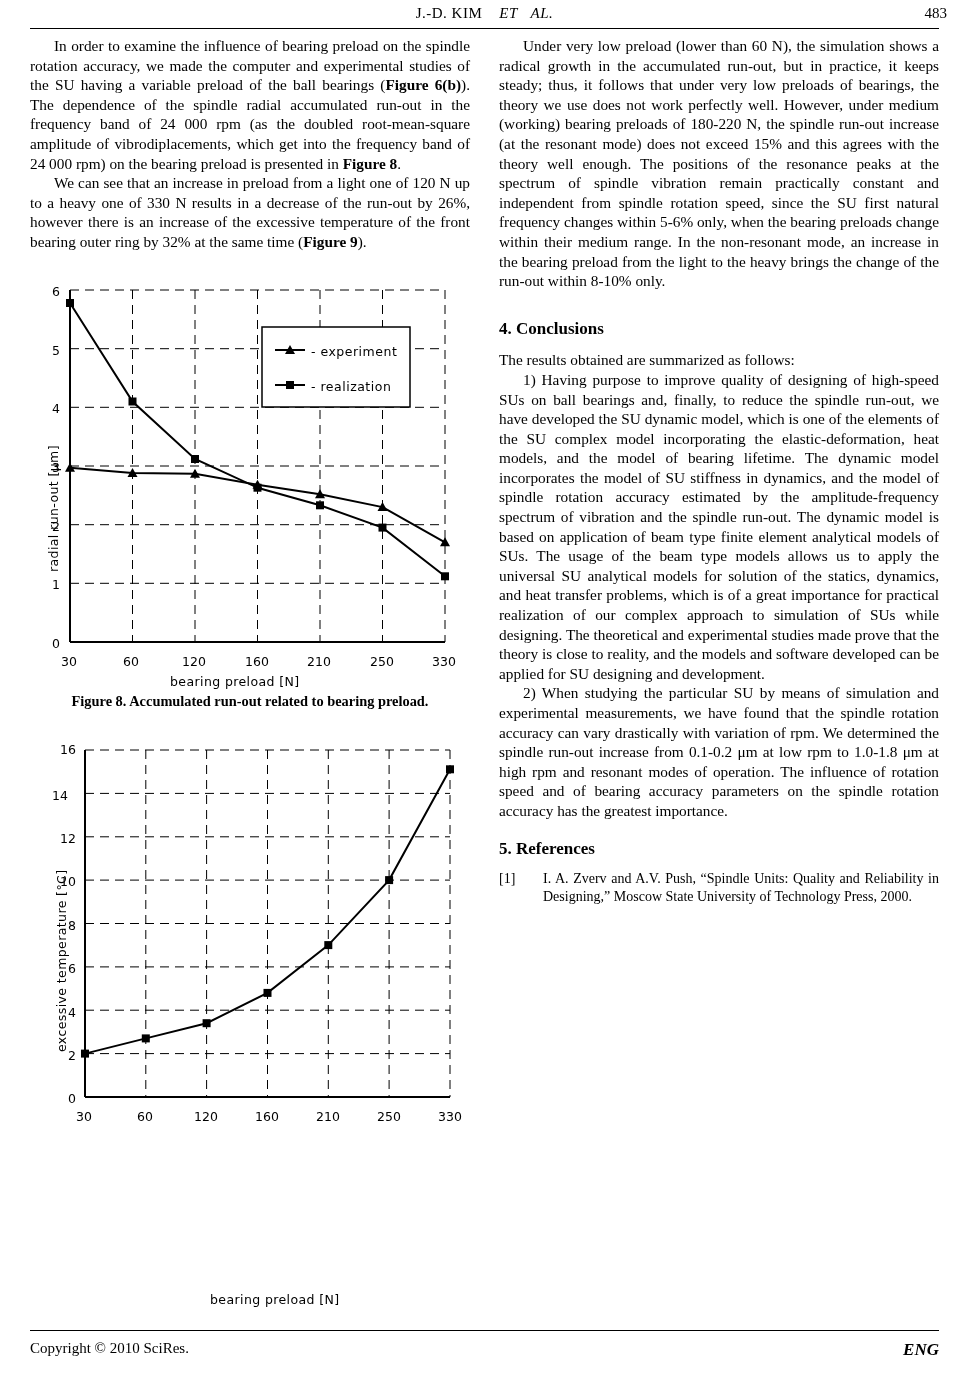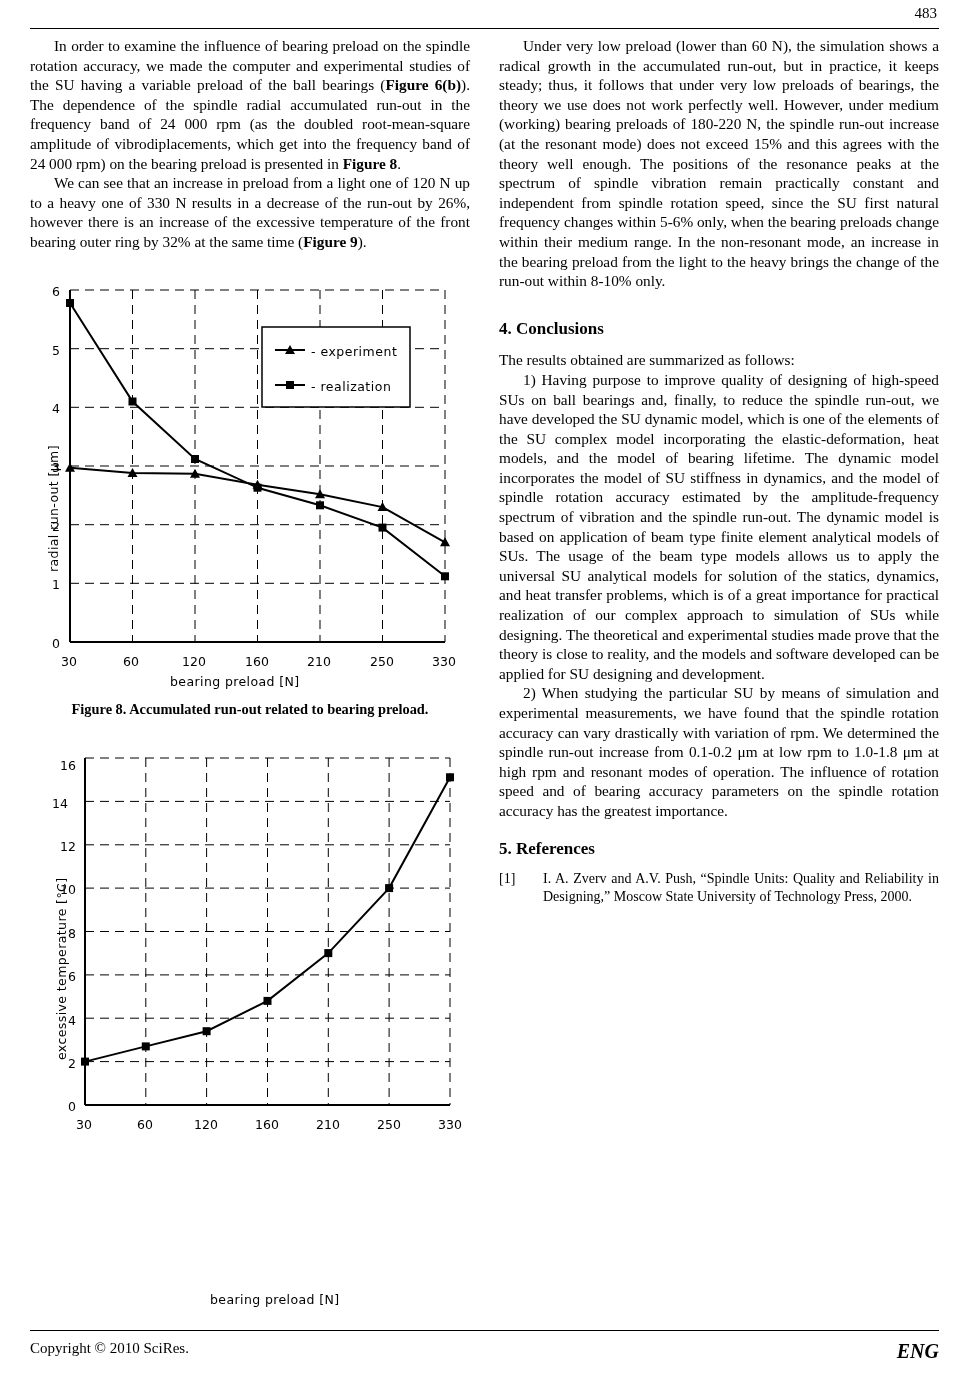--- a/index.html
+++ b/index.html
@@ -17,21 +17,21 @@
   
   .runhead{
     position:absolute;left:0;top:0;width:969px;height:34px;
   }
   .runhead .title{
     position:absolute;left:0;top:5px;width:969px;text-align:center;
     font-size:15px;letter-spacing:.5px;
   }
   .runhead .title .ital{font-style:italic;}
   .runhead .pageno{
-    position:absolute;right:32px;top:5px;font-size:15px;
+    position:absolute;right:22px;top:5px;font-size:15px;
   }
   .runhead .rule{
     position:absolute;left:30px;top:28px;width:909px;height:1px;background:#000;
   }
   
   .col{
     position:absolute;top:36px;width:440px;
     font-size:15.3px;line-height:19.6px;text-align:justify;
   }
   .col.left{left:30px;}
@@ -70,28 +70,33 @@
     position:absolute;font-family:"DejaVu Sans", sans-serif;font-size:12.5px;
     white-space:nowrap;
   }
   .legend-row{position:absolute;white-space:nowrap;}
   
   .footer{
     position:absolute;left:30px;top:1330px;width:909px;
   }
   .footer .rule{position:absolute;left:0;top:0;width:909px;height:1px;background:#000;}
   .footer .copy{position:absolute;left:0;top:10px;font-size:15px;}
-  .footer .eng{position:absolute;right:0;top:10px;font-size:20px;font-weight:bold;font-style:italic;}
+  .footer .eng{position:absolute;right:0;top:10px;font-size:17px;font-weight:bold;font-style:italic;}
 </style>
 </head>
 <body>
 
 <div class="page">
 
   <div class="runhead">
+    <div class="title">
+      <span>J.-D. KIM</span>
+      &nbsp;&nbsp;&nbsp;<span class="ital">ET</span>
+      &nbsp;&nbsp;<span class="ital">AL.</span>
+    </div>
     <div class="pageno">483</div>
     <div class="rule"></div>
   </div>
 
   <div class="col left">
 
     <p><span>In order to examine the influence of bearing preload on the spindle rotation accuracy, we made the computer and experimental studies of the SU having a variable preload of the ball bearings (</span><b>Figure 6(b)</b><span>). The dependence of the spindle radial accumulated run-out in the frequency band of 24 000 rpm (as the doubled root-mean-square amplitude of vibrodiplacements, which get into the frequency band of 24 000 rpm) on the bearing preload is presented in </span><b>Figure 8</b><span>.</span></p>
 
     <p><span>We can see that an increase in preload from a light one of 120 N up to a heavy one of 330 N results in a decrease of the run-out by 26%, however there is an increase of the excessive temperature of the front bearing outer ring by 32% at the same time (</span><b>Figure 9</b><span>).</span></p>
 
@@ -170,21 +175,21 @@
 
       
       <div class="axis-title-y" style="left:14px;top:300px;">radial run-out [μm]</div>
       <div class="axis-title-x" style="left:140px;top:400px;">bearing preload [N]</div>
 
       
       <div class="legend-row" style="left:281px;top:70px;font-family:'DejaVu Sans',sans-serif;font-size:12.5px;letter-spacing:.5px;">- experiment</div>
       <div class="legend-row" style="left:281px;top:105px;font-family:'DejaVu Sans',sans-serif;font-size:12.5px;letter-spacing:.5px;">- realization</div>
     </div>
 
-    <div class="figcap" style="margin-top:8px;">Figure 8. Accumulated run-out related to bearing preload.</div>
+    <div class="figcap" style="margin-top:0;">Figure 8. Accumulated run-out related to bearing preload.</div>
 
     <div class="chartbox" style="height:400px;margin-top:22px;">
       <svg width="440" height="400" viewBox="0 0 440 400">
 
         <g stroke="#000" stroke-width="1" stroke-dasharray="9,6" fill="none">
           <line x1="55" y1="365" x2="420" y2="365"></line>
           <line x1="55" y1="321.6" x2="420" y2="321.6"></line>
           <line x1="55" y1="278.2" x2="420" y2="278.2"></line>
           <line x1="55" y1="234.9" x2="420" y2="234.9"></line>
           <line x1="55" y1="191.5" x2="420" y2="191.5"></line>
@@ -211,21 +216,21 @@
           <rect x="111.8" y="302.4" width="8" height="8"></rect>
           <rect x="172.6" y="287.2" width="8" height="8"></rect>
           <rect x="233.5" y="256.9" width="8" height="8"></rect>
           <rect x="294.3" y="209.1" width="8" height="8"></rect>
           <rect x="355.1" y="144.1" width="8" height="8"></rect>
           <rect x="416" y="33.3" width="8" height="8"></rect>
         </g>
       </svg>
 
       
-      <div class="tick-lbl" style="left:30px;top:16px;">16</div>
+      <div class="tick-lbl" style="left:30px;top:8px;">16</div>
       <div class="tick-lbl" style="left:22px;top:54px;">14</div>
       <div class="tick-lbl" style="left:30px;top:97px;">12</div>
       <div class="tick-lbl" style="left:30px;top:140px;">10</div>
       <div class="tick-lbl" style="left:38px;top:184px;">8</div>
       <div class="tick-lbl" style="left:38px;top:227px;">6</div>
       <div class="tick-lbl" style="left:38px;top:271px;">4</div>
       <div class="tick-lbl" style="left:38px;top:314px;">2</div>
       <div class="tick-lbl" style="left:38px;top:357px;">0</div>
 
       

